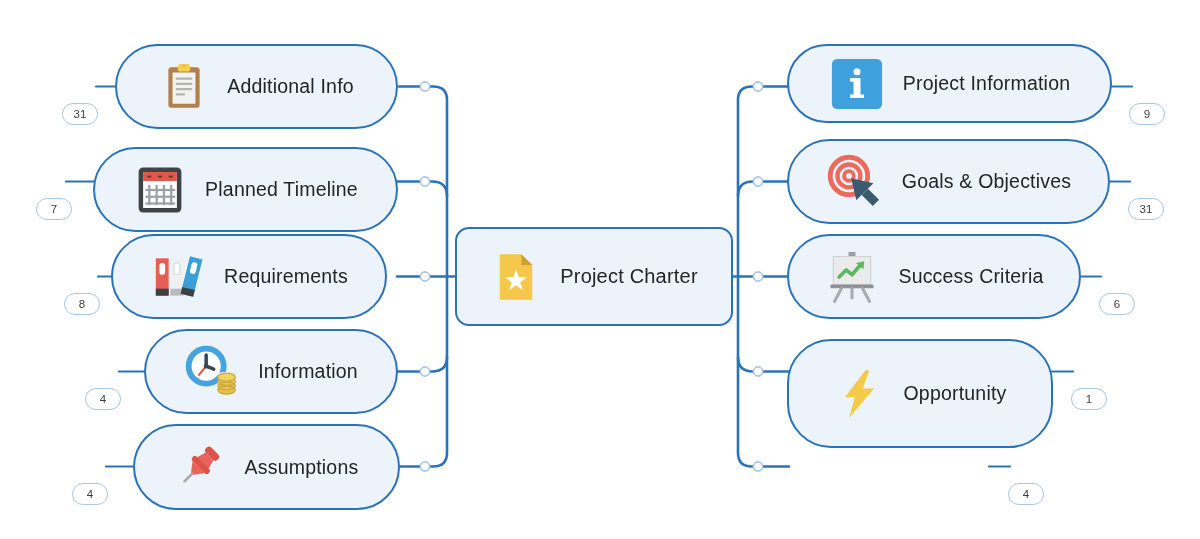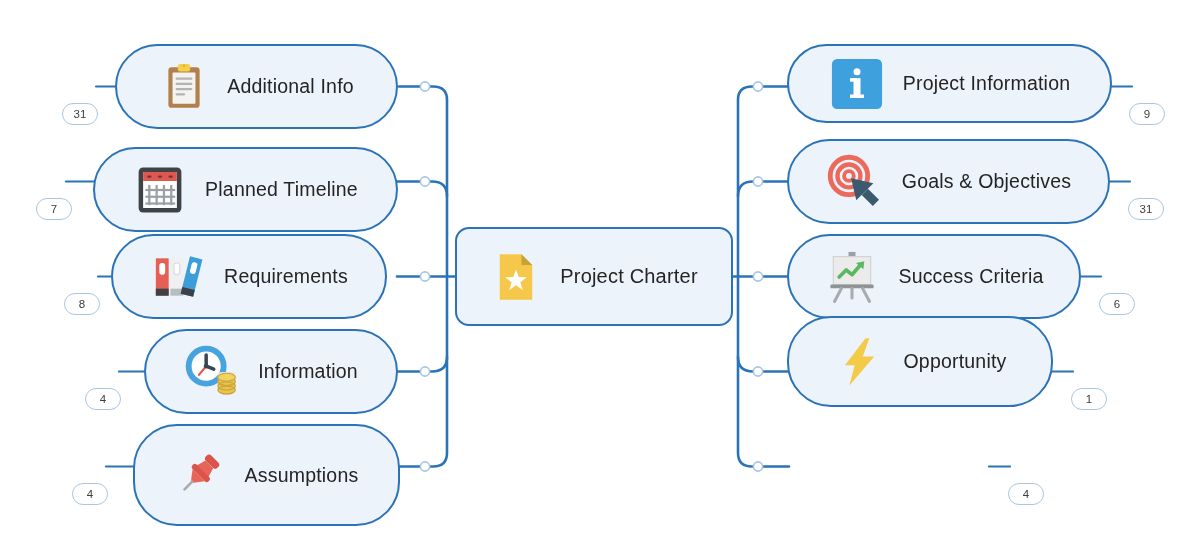--- a/index.html
+++ b/index.html
@@ -143,21 +143,21 @@
         <rect x="29" y="28.5" width="15" height="11" fill="#e8c44e"></rect>
         <ellipse cx="36.5" cy="39.5" rx="7.5" ry="3.4" fill="#e8c44e" stroke="#c9a53c" stroke-width="1"></ellipse>
         <ellipse cx="36.5" cy="36" rx="7.5" ry="3.4" fill="none" stroke="#c9a53c" stroke-width="1"></ellipse>
         <ellipse cx="36.5" cy="32.2" rx="7.5" ry="3.4" fill="none" stroke="#c9a53c" stroke-width="1"></ellipse>
         <ellipse cx="36.5" cy="28.5" rx="7.5" ry="3.4" fill="#f1d35f" stroke="#c9a53c" stroke-width="1"></ellipse>
       </svg>
     </span>
     <span class="label">Information</span>
   </div>
 
-  <div class="node pill" style="left:133px;top:424px;width:267px;height:102px">
+  <div class="node pill" style="left:133px;top:424px;width:267px;height:86px">
     <span class="icon">
       <svg width="52" height="52" viewBox="0 0 48 48">
         <g transform="rotate(45 24 22)">
           <rect x="16.5" y="4" width="15" height="7" rx="3" fill="#db5349"></rect>
           <path d="M19,11 h10 l2.5,9 h-15 z" fill="#e8645a"></path>
           <rect x="13.5" y="19.5" width="21" height="5.5" rx="2.5" fill="#db5349"></rect>
           <path d="M16,25 h16 l-6.5,8.5 h-3 z" fill="#e8645a"></path>
           <line x1="24" y1="33.5" x2="24" y2="43.5" stroke="#a9a9a9" stroke-width="2.4" stroke-linecap="round"></line>
         </g>
       </svg>
@@ -217,21 +217,21 @@
         </g>
         <g transform="translate(30,30) rotate(-45)" fill="#3b5a6d">
           <polygon points="0,-13 10,3 -10,3"></polygon>
           <rect x="-3.6" y="3" width="7.2" height="13"></rect>
         </g>
       </svg>
     </span>
     <span class="label">Goals &amp; Objectives</span>
   </div>
 
-  <div class="node pill" style="left:787px;top:316px;width:266px;height:91px">
+  <div class="node pill" style="left:787px;top:339px;width:266px;height:109px">
     <span class="icon">
       <svg width="52" height="52" viewBox="0 0 48 48">
         <polygon points="30,2 11,27 20,27 15,46 38,19 27.5,19 33.5,2" fill="#f4ca49"></polygon>
       </svg>
     </span>
     <span class="label">Opportunity</span>
   </div>
 
 
   <div class="badge" style="left:80px;top:86.5px">31</div>

